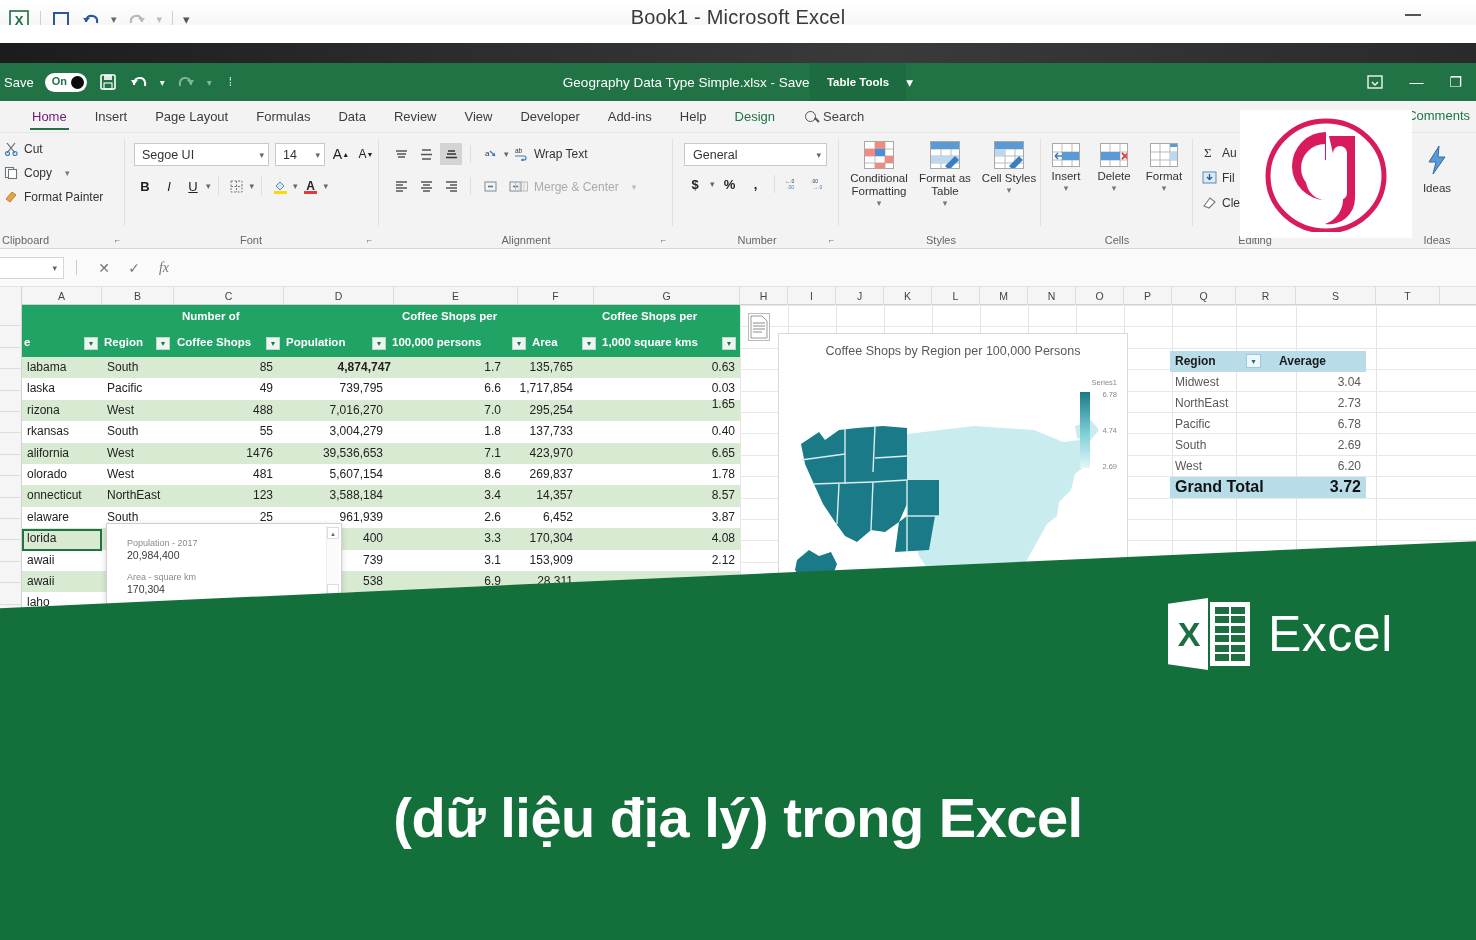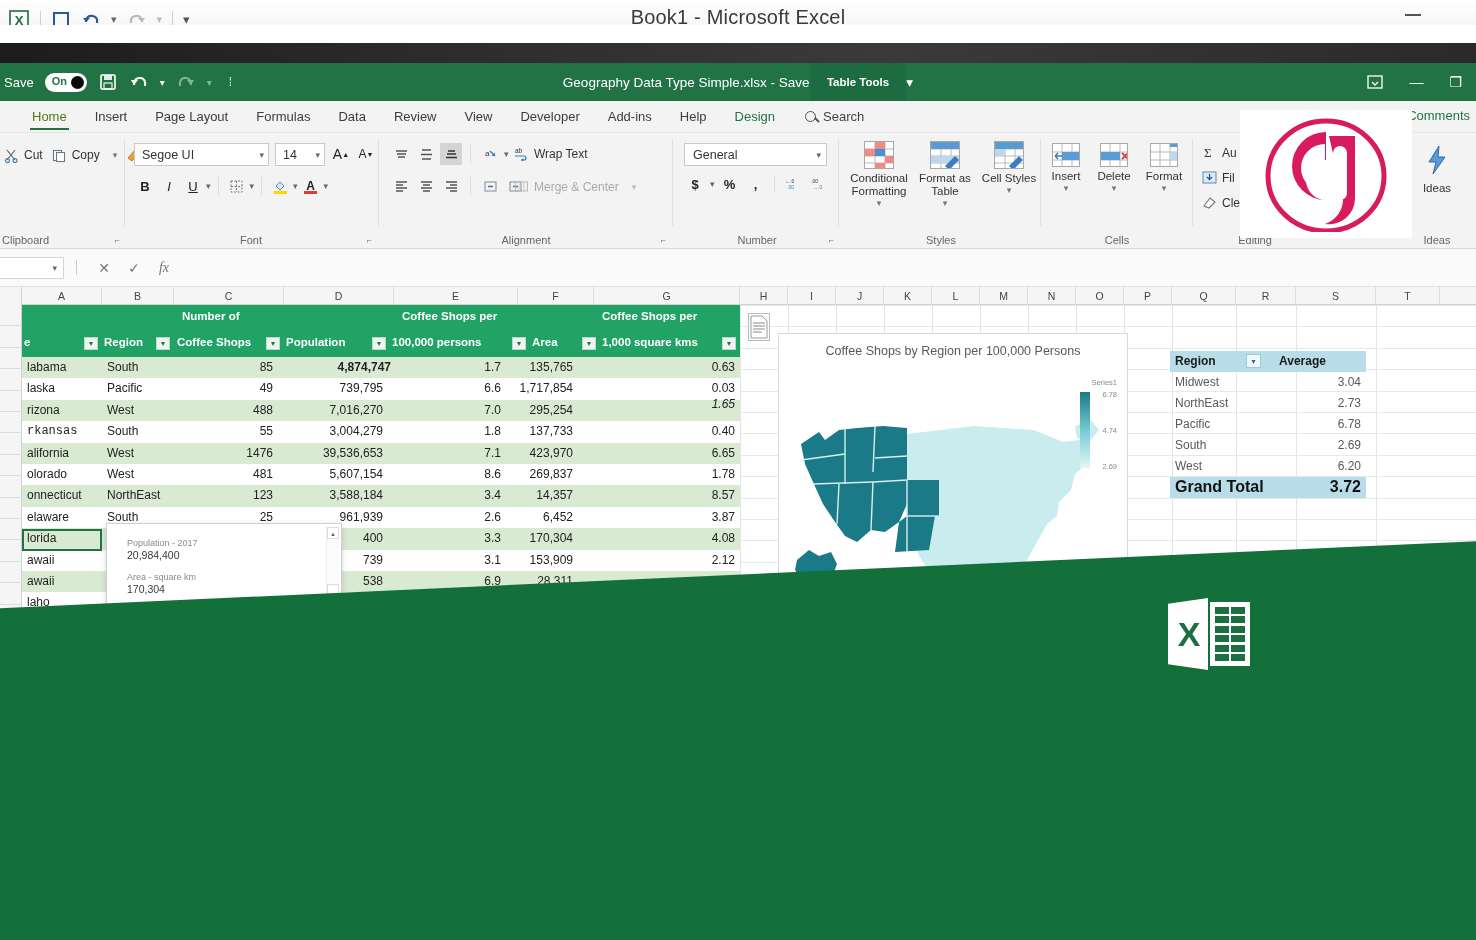--- a/index.html
+++ b/index.html
@@ -62,21 +62,21 @@
   .tb-right { position:absolute; right:0; top:0; height:38px; display:flex; align-items:center; gap:26px; padding-right:14px; }
   .tb-btn { font-size:14px; color:#fff; line-height:1; }
 
   
   .ribtabs {
     position:absolute; left:0; top:76px; width:1476px; height:32px;
     background:#f3f3f3; display:flex; align-items:center; gap:0; padding-left:18px;
     border-bottom:1px solid #e6e6e6;
   }
   .ribtab { font-size:13px; color:#3c3c3c; padding:4px 14px; position:relative; }
-  .ribtab.active { color:#4d7c0f; }
+  .ribtab.active { color:#701a75; }
   .ribtab.active.home::after {
     content:""; position:absolute; left:12px; right:12px; bottom:-2px; height:2px; background:#217346;
   }
   .ribtab.design { color:#217346; }
   .searchbox { display:flex; align-items:center; gap:7px; font-size:13px; color:#444; padding-left:16px; }
   .mag { width:11px;height:11px;border:1.6px solid #555;border-radius:50%;display:inline-block;position:relative; }
   .mag::after{content:"";position:absolute;width:6px;height:1.6px;background:#555;transform:rotate(45deg);right:-5px;bottom:0px;}
   .comments { position:absolute; right:6px; top:7px; font-size:13px; color:#217346; }
 
   
@@ -89,21 +89,21 @@
     position:absolute; bottom:3px; left:0; right:0; text-align:center;
     font-size:11px; color:#666;
   }
   .glaunch { position:absolute; bottom:4px; right:4px; font-size:9px; color:#777; }
   .divider { position:absolute; top:6px; bottom:22px; width:1px; background:#e0e0e0; }
 
   .cmd { display:flex; align-items:center; gap:5px; font-size:12px; color:#333; }
   .cmd-ico { width:15px; height:15px; display:inline-block; position:relative; flex:0 0 auto; }
 
   
-  .clip-items { position:absolute; left:4px; top:8px; display:flex; gap:9px; }
+  .clip-items { position:absolute; left:4px; top:8px; display:flex; flex-direction:column; gap:9px; }
 
   .fontbox {
     position:absolute; background:#fff; border:1px solid #c9c9c9; height:23px;
     display:flex; align-items:center; padding:0 4px 0 7px; font-size:12.5px; color:#333;
     justify-content:space-between;
   }
   .btnsq {
     width:22px;height:22px;display:inline-flex;align-items:center;justify-content:center;
     font-size:13px;color:#222;
   }
@@ -816,23 +816,23 @@
               <div class="xcell num" style="left: 366px; top: 73.4px; width: 118px;">6.6</div>
               <div class="xcell num" style="left: 484px; top: 73.4px; width: 72px;">1,717,854</div>
               <div class="xcell num" style="left: 556px; top: 73.4px; width: 162px;">0.03</div>
               <div class="xrow-band" style="top: 94.8px; width: 718px;"></div>
               <div class="xcell" style="left: 0px; top: 94.8px; width: 80px;">rizona</div>
               <div class="xcell" style="left: 80px; top: 94.8px; width: 72px;">West</div>
               <div class="xcell num" style="left: 152px; top: 94.8px; width: 104px;">488</div>
               <div class="xcell num" style="left: 256px; top: 94.8px; width: 110px;">7,016,270</div>
               <div class="xcell num" style="left: 366px; top: 94.8px; width: 118px;">7.0</div>
               <div class="xcell num" style="left: 484px; top: 94.8px; width: 72px;">295,254</div>
-              <div class="xcell num" style="left: 556px; top: 89px; width: 162px; font-style: italic;">1.65</div>
+              <div class="xcell num" style="left: 556px; top: 89px; width: 162px;">1.65</div>
               <div class="xrow-plain" style="top: 116.2px; width: 718px;"></div>
-              <div class="xcell" style="left: 0px; top: 116.2px; width: 80px; font-family: Liberation Mono, monospace;">rkansas</div>
+              <div class="xcell" style="left: 0px; top: 116.2px; width: 80px;">rkansas</div>
               <div class="xcell" style="left: 80px; top: 116.2px; width: 72px;">South</div>
               <div class="xcell num" style="left: 152px; top: 116.2px; width: 104px;">55</div>
               <div class="xcell num" style="left: 256px; top: 116.2px; width: 110px;">3,004,279</div>
               <div class="xcell num" style="left: 366px; top: 116.2px; width: 118px;">1.8</div>
               <div class="xcell num" style="left: 484px; top: 116.2px; width: 72px;">137,733</div>
               <div class="xcell num" style="left: 556px; top: 116.2px; width: 162px;">0.40</div>
               <div class="xrow-band" style="top: 137.6px; width: 718px;"></div>
               <div class="xcell" style="left: 0px; top: 137.6px; width: 80px;">alifornia</div>
               <div class="xcell" style="left: 80px; top: 137.6px; width: 72px;">West</div>
               <div class="xcell num" style="left: 152px; top: 137.6px; width: 104px;">1476</div>
@@ -1049,20 +1049,21 @@
                  Z" fill="#d81b5f"></path>
         <path d="M78 20 h26 v62 a26 26 0 0 1 -30 26 a26 26 0 0 0 18 -26 Z" fill="#d81b5f"></path>
         <path d="M74 28 a24 24 0 1 0 0.1 48 a12 12 0 1 1 -0.1 -24 Z" fill="#fff"></path>
         <rect x="82" y="30" width="14" height="54" rx="7" fill="#fff"></rect>
       </svg>
     </div>
 
   </div>
 
   <div class="banner"></div>
+  <div class="banner-txt bt2">(dữ liệu địa lý) trong Excel</div>
 
   <div class="xlogo">
     <div class="xlogo-mark">
       <div class="xl-left">
         <span class="xl-x">X</span>
       </div>
       <div class="xl-right">
         <div class="xl-grid">
           <div></div>
             <div></div>
@@ -1072,15 +1073,16 @@
             <div></div>
           <div></div>
             <div></div>
             <div></div>
             <div></div>
             <div></div>
             <div></div>
         </div>
       </div>
     </div>
+    <div class="xlogo-text">Excel</div>
   </div>
 
 </div>
 
 </body></html>

